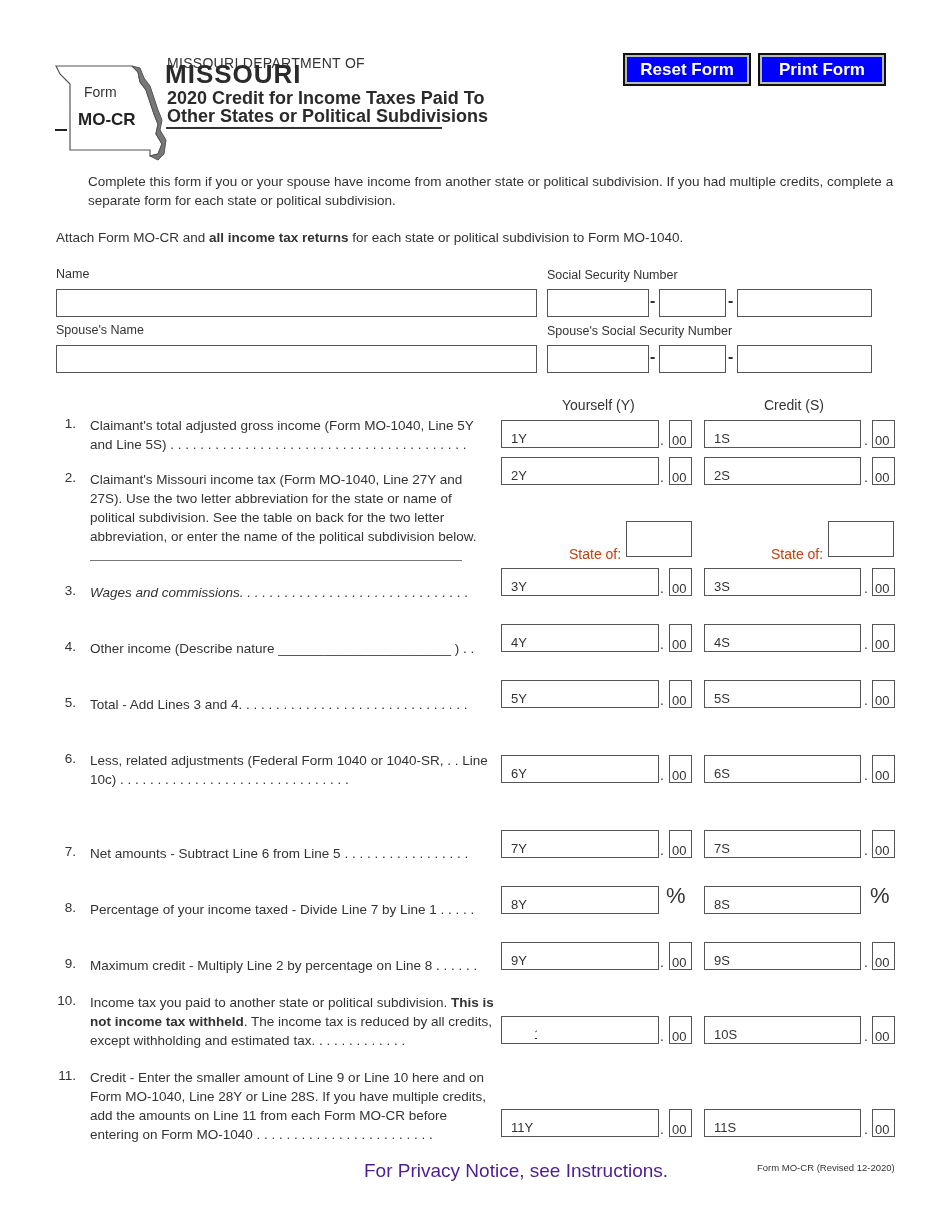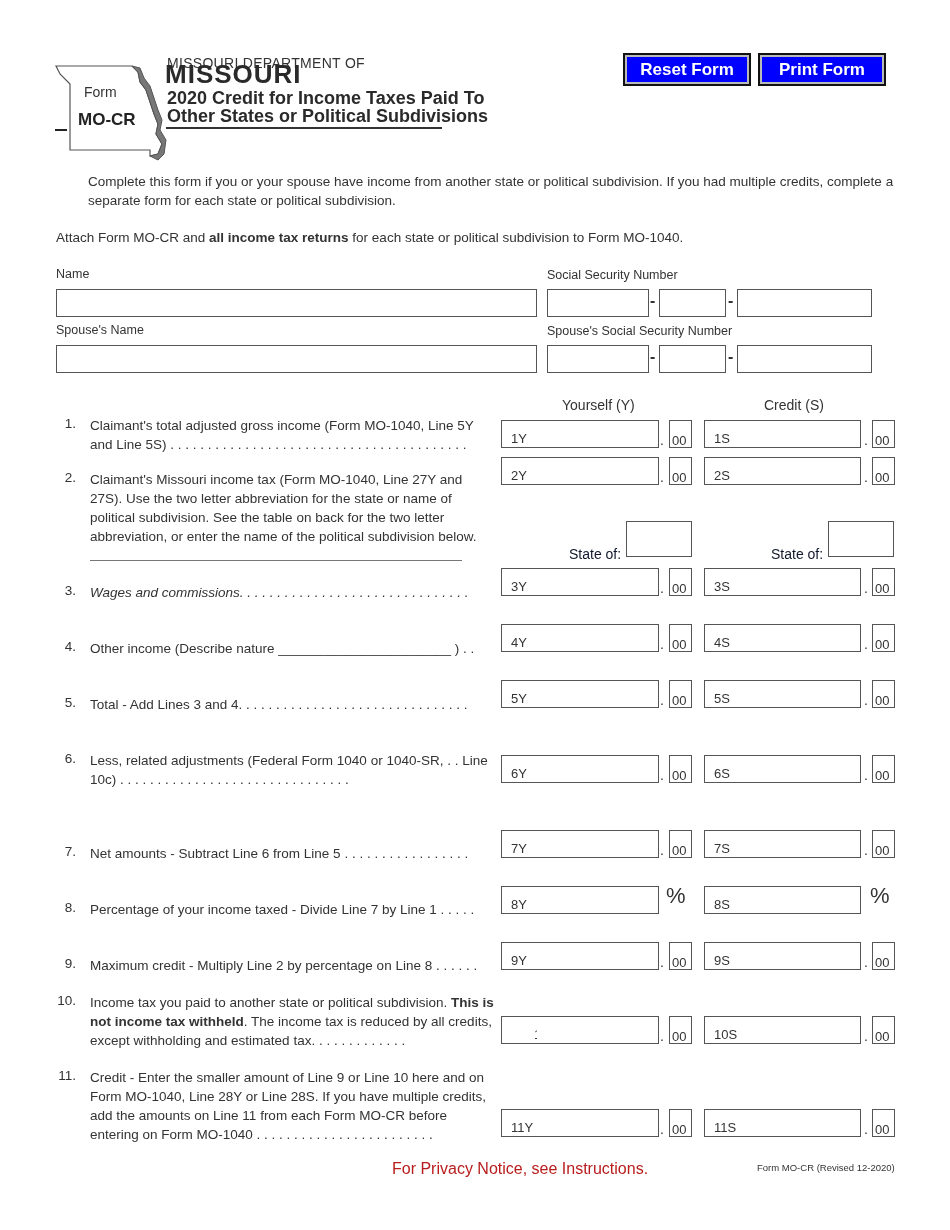--- a/index.html
+++ b/index.html
@@ -29,24 +29,24 @@
   .col-head { position: absolute; font-size: 14px; color: #333; }
 
   .line-num { position: absolute; font-size: 13.5px; color: #333; text-align: right; width: 26px; }
   .line-text { position: absolute; left: 90px; width: 405px; font-size: 13.5px; line-height: 19px; color: #333; }
 
   .box-label { position: absolute; width: 37px; height: 28px; border: 1px solid #555; font-size: 13px; color: #333; padding: 11px 0 0 9px; line-height: 14px; background: #fff; }
   .box-input { position: absolute; height: 28px; border: 1px solid #555; border-left: none; background: #fff; }
   .dot { position: absolute; font-size: 14px; color: #333; }
   .cents { position: absolute; width: 23px; height: 28px; border: 1px solid #555; font-size: 13px; padding: 13px 0 0 2px; line-height: 14px; color: #333; background: #fff; }
   .pct { position: absolute; font-size: 22px; color: #333; }
-  .state-lbl { position: absolute; font-size: 14px; color: #0f172a; }
+  .state-lbl { position: absolute; font-size: 14px; color: #c2410c; }
   .state-box { position: absolute; width: 66px; height: 36px; border: 1px solid #555; background: #fff; }
 
-  .footer-privacy { position: absolute; left: 364px; top: 1160px; font-size: 16px; color: #b91c1c; margin-left: 28px; }
+  .footer-privacy { position: absolute; left: 364px; top: 1160px; font-size: 19px; color: #4c1d95; }
   .footer-rev { position: absolute; left: 757px; top: 1162px; font-size: 9.5px; color: #333; }
   .dash-line { position: absolute; left: 90px; top: 560px; width: 372px; border-bottom: 1px solid #777; }
 </style>
 </head>
 <body>
 
 <svg class="mo-map" viewBox="0 0 118 98">
   <path d="M2 2 L78 2 L84 8 L86 18 L92 26 L96 38 L100 50 L104 60 L102 70 L108 80 L104 90 L96 92 L96 86 L16 86 L16 20 L6 10 Z" fill="#fff" stroke="#555" stroke-width="1.2"></path>
   <path d="M78 2 L86 4 L90 14 L96 22 L100 34 L104 46 L108 56 L106 66 L112 76 L110 90 L104 96 L96 92 L104 90 L108 80 L102 70 L104 60 L100 50 L96 38 L92 26 L86 18 L84 8 Z" fill="#777" stroke="#555" stroke-width="1"></path>
 </svg>

